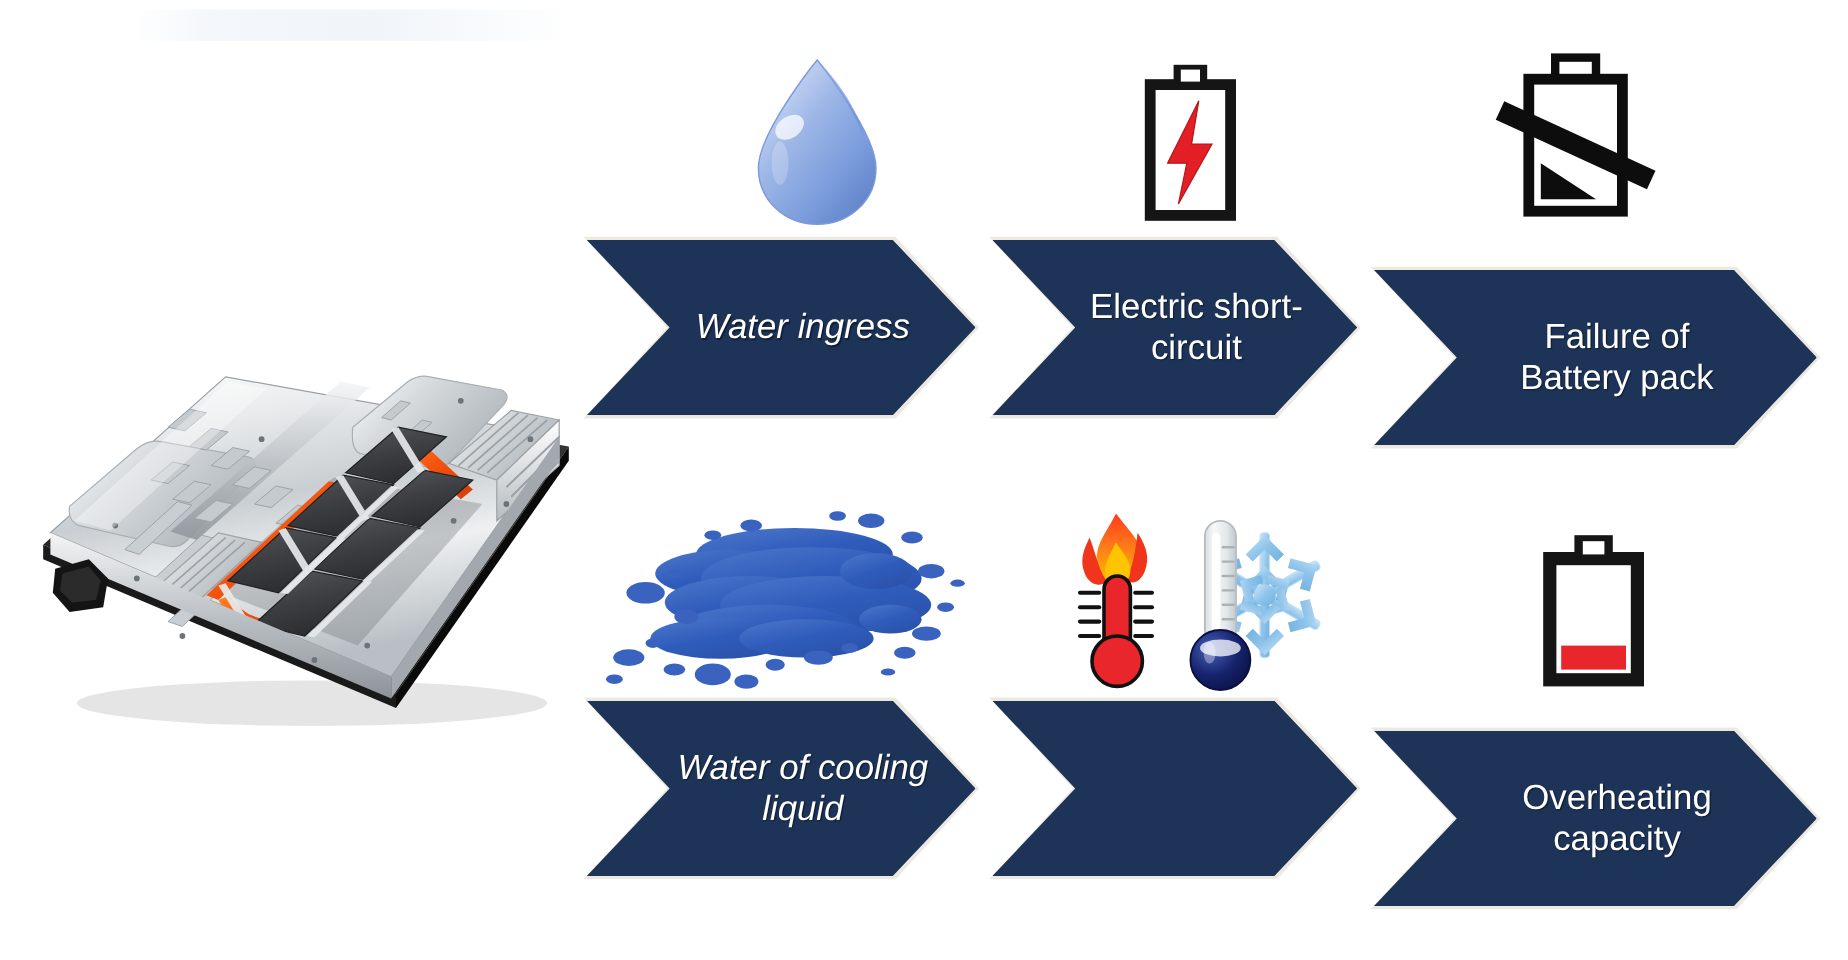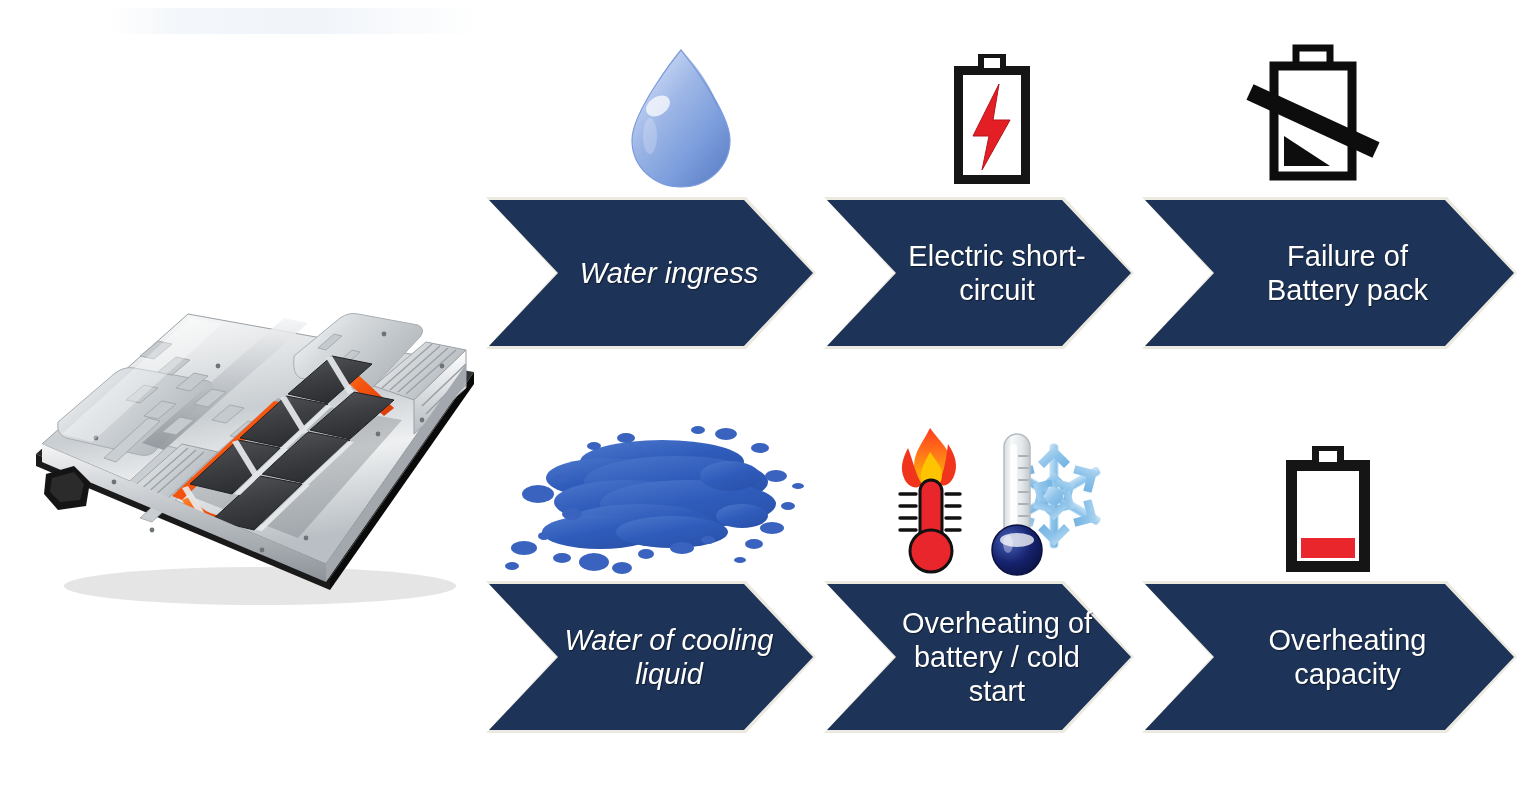--- a/index.html
+++ b/index.html
@@ -81,21 +81,21 @@
     text-align: center;
     padding-left: 58px;
     padding-right: 22px;
     white-space: pre-line;
     text-shadow: 1px 1px 1px rgba(0,0,0,0.45);
   }
 
   
   .col-1 { left: 486px;  width: 330px; font-style: italic; }
   .col-2 { left: 824px;  width: 310px; }
-  .col-3 { left: 1142px; width: 375px; }
+  .col-3 { left: 1142px; width: 375px; margin-top: 25px; }
 
   
   .icon-slot {
     position: absolute;
     display: flex;
     align-items: flex-end;
     justify-content: center;
   }
   #icon-water-drop     { left: 596px;  top: 44px;  width: 170px; height: 148px; }
   #icon-battery-short  { left: 916px;  top: 44px;  width: 150px; height: 148px; }
@@ -505,23 +505,20 @@
   <div class="chevron col-1">
     <div class="chevron-shape"></div>
     <div class="chevron-fill"></div>
     <div class="chevron-label">Water of cooling
 liquid</div>
   </div>
 
   <div class="chevron col-2">
     <div class="chevron-shape"></div>
     <div class="chevron-fill"></div>
-    <div class="chevron-label">Overheating of
-battery / cold
-start</div>
   </div>
 
   <div class="chevron col-3">
     <div class="chevron-shape"></div>
     <div class="chevron-fill"></div>
     <div class="chevron-label">Overheating
 capacity</div>
   </div>
 
 </div>

